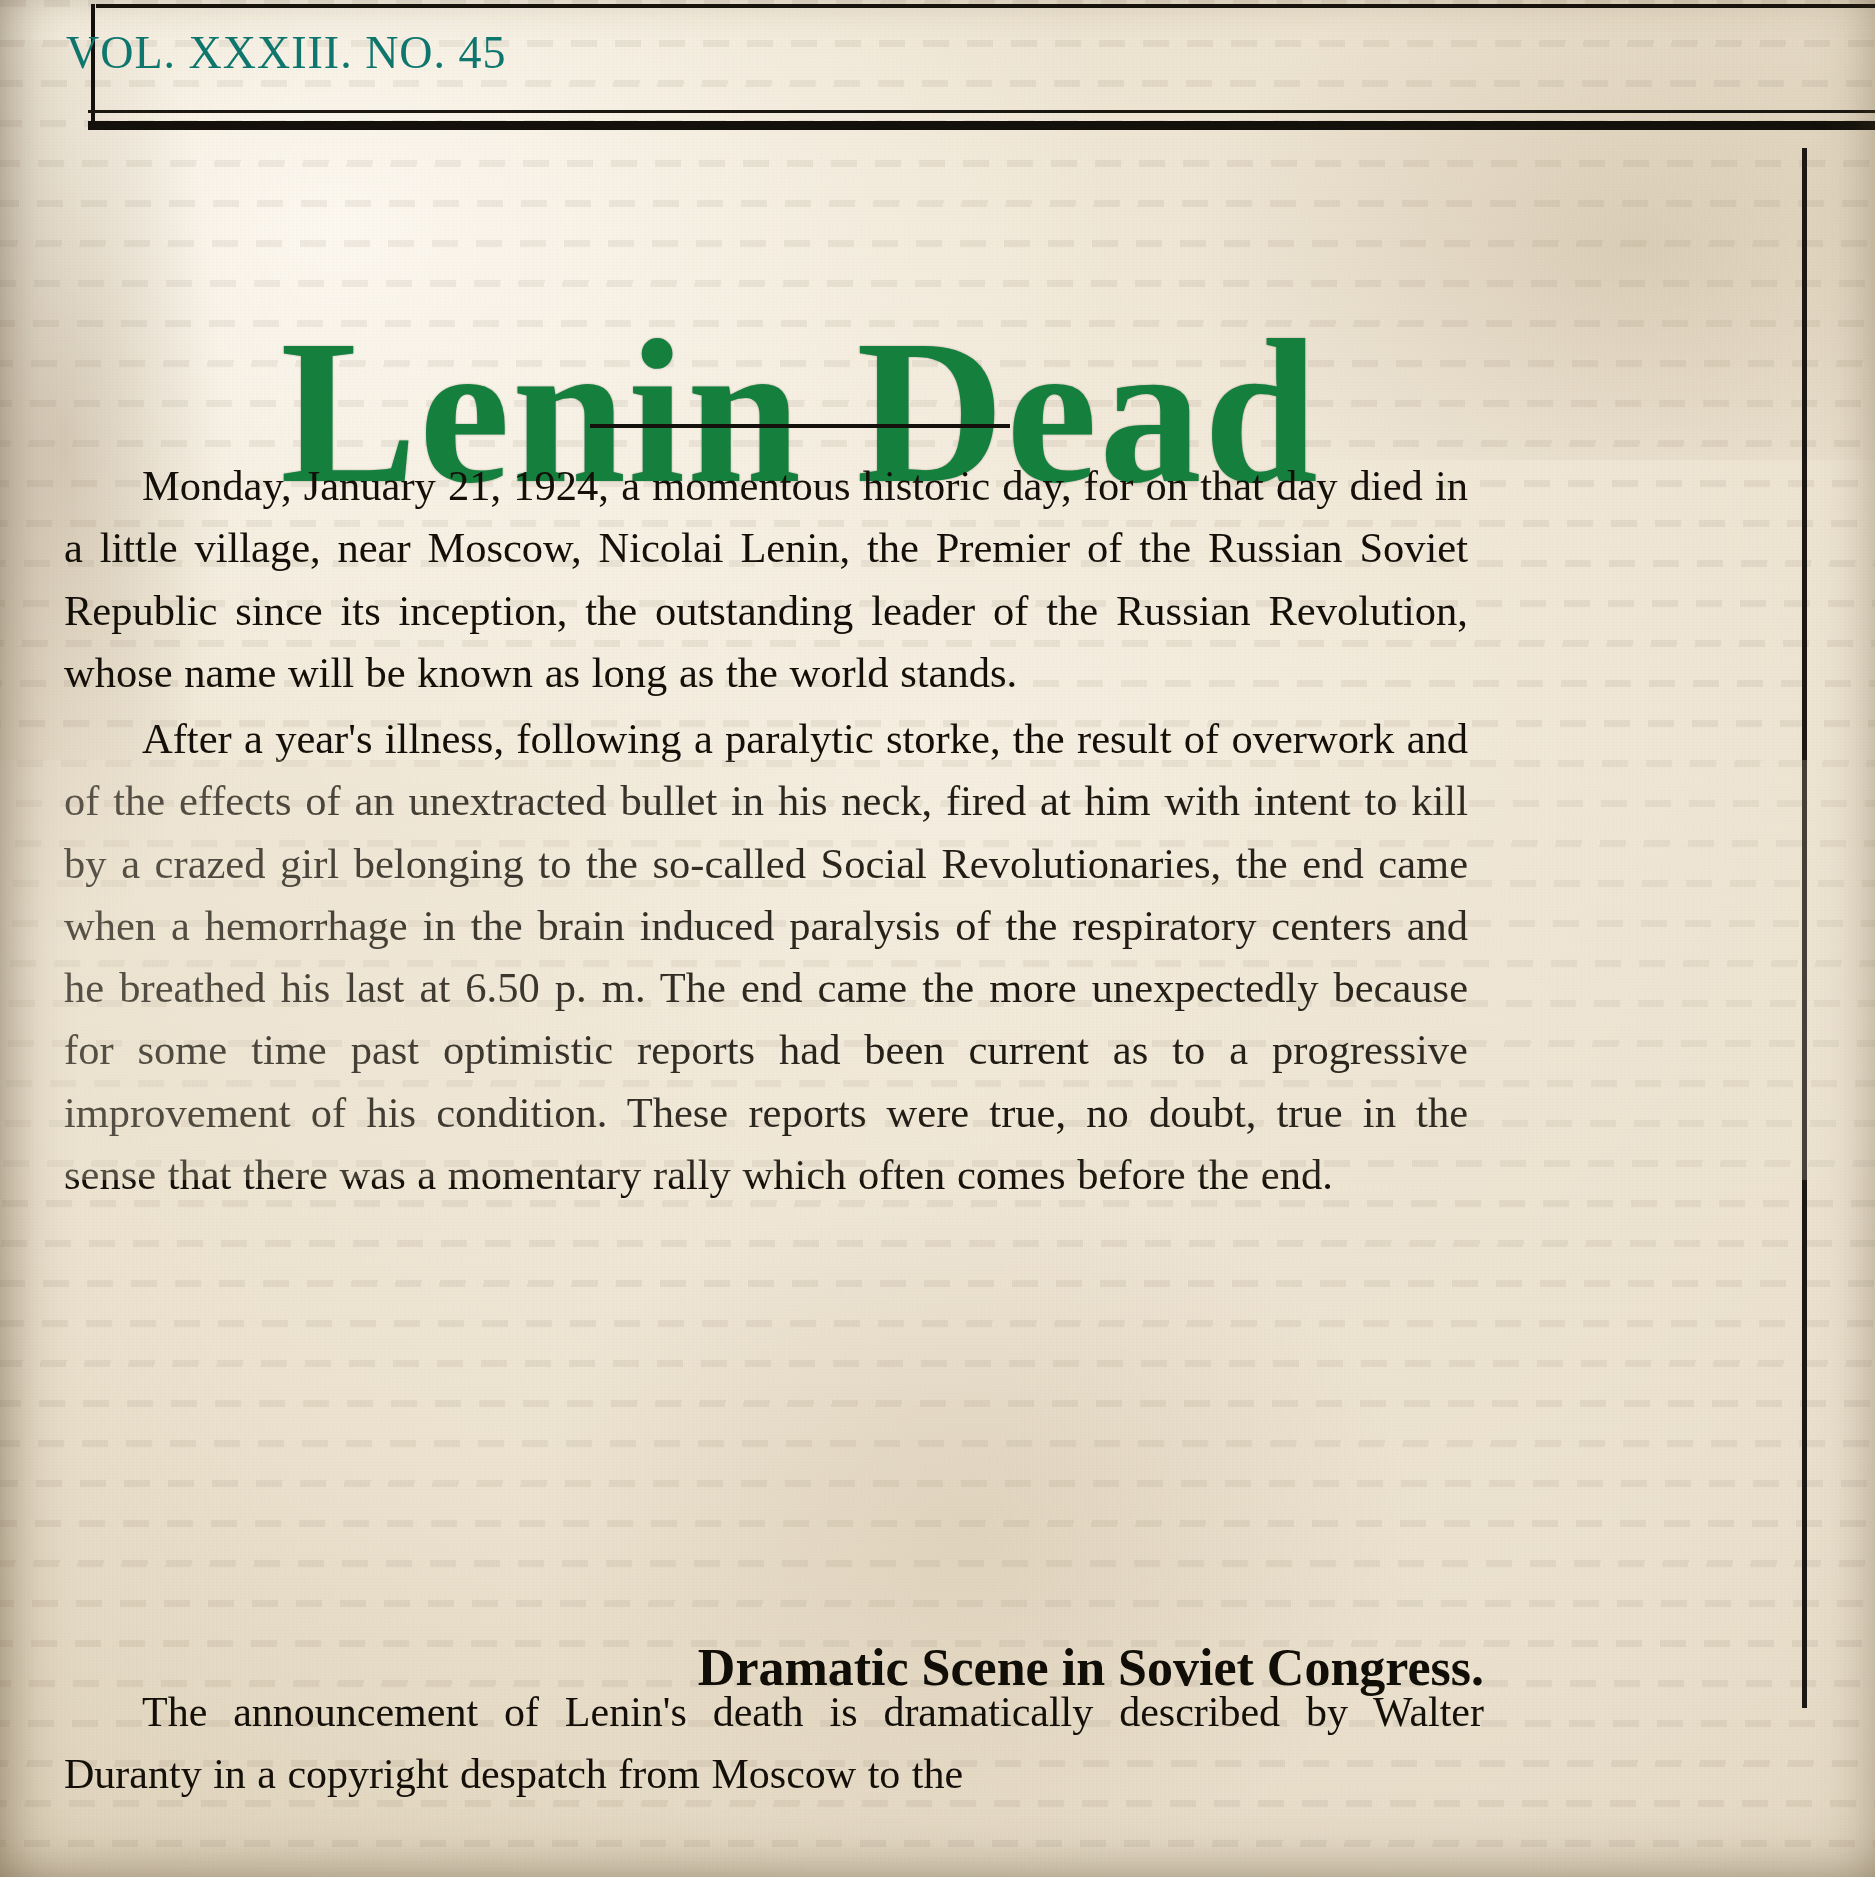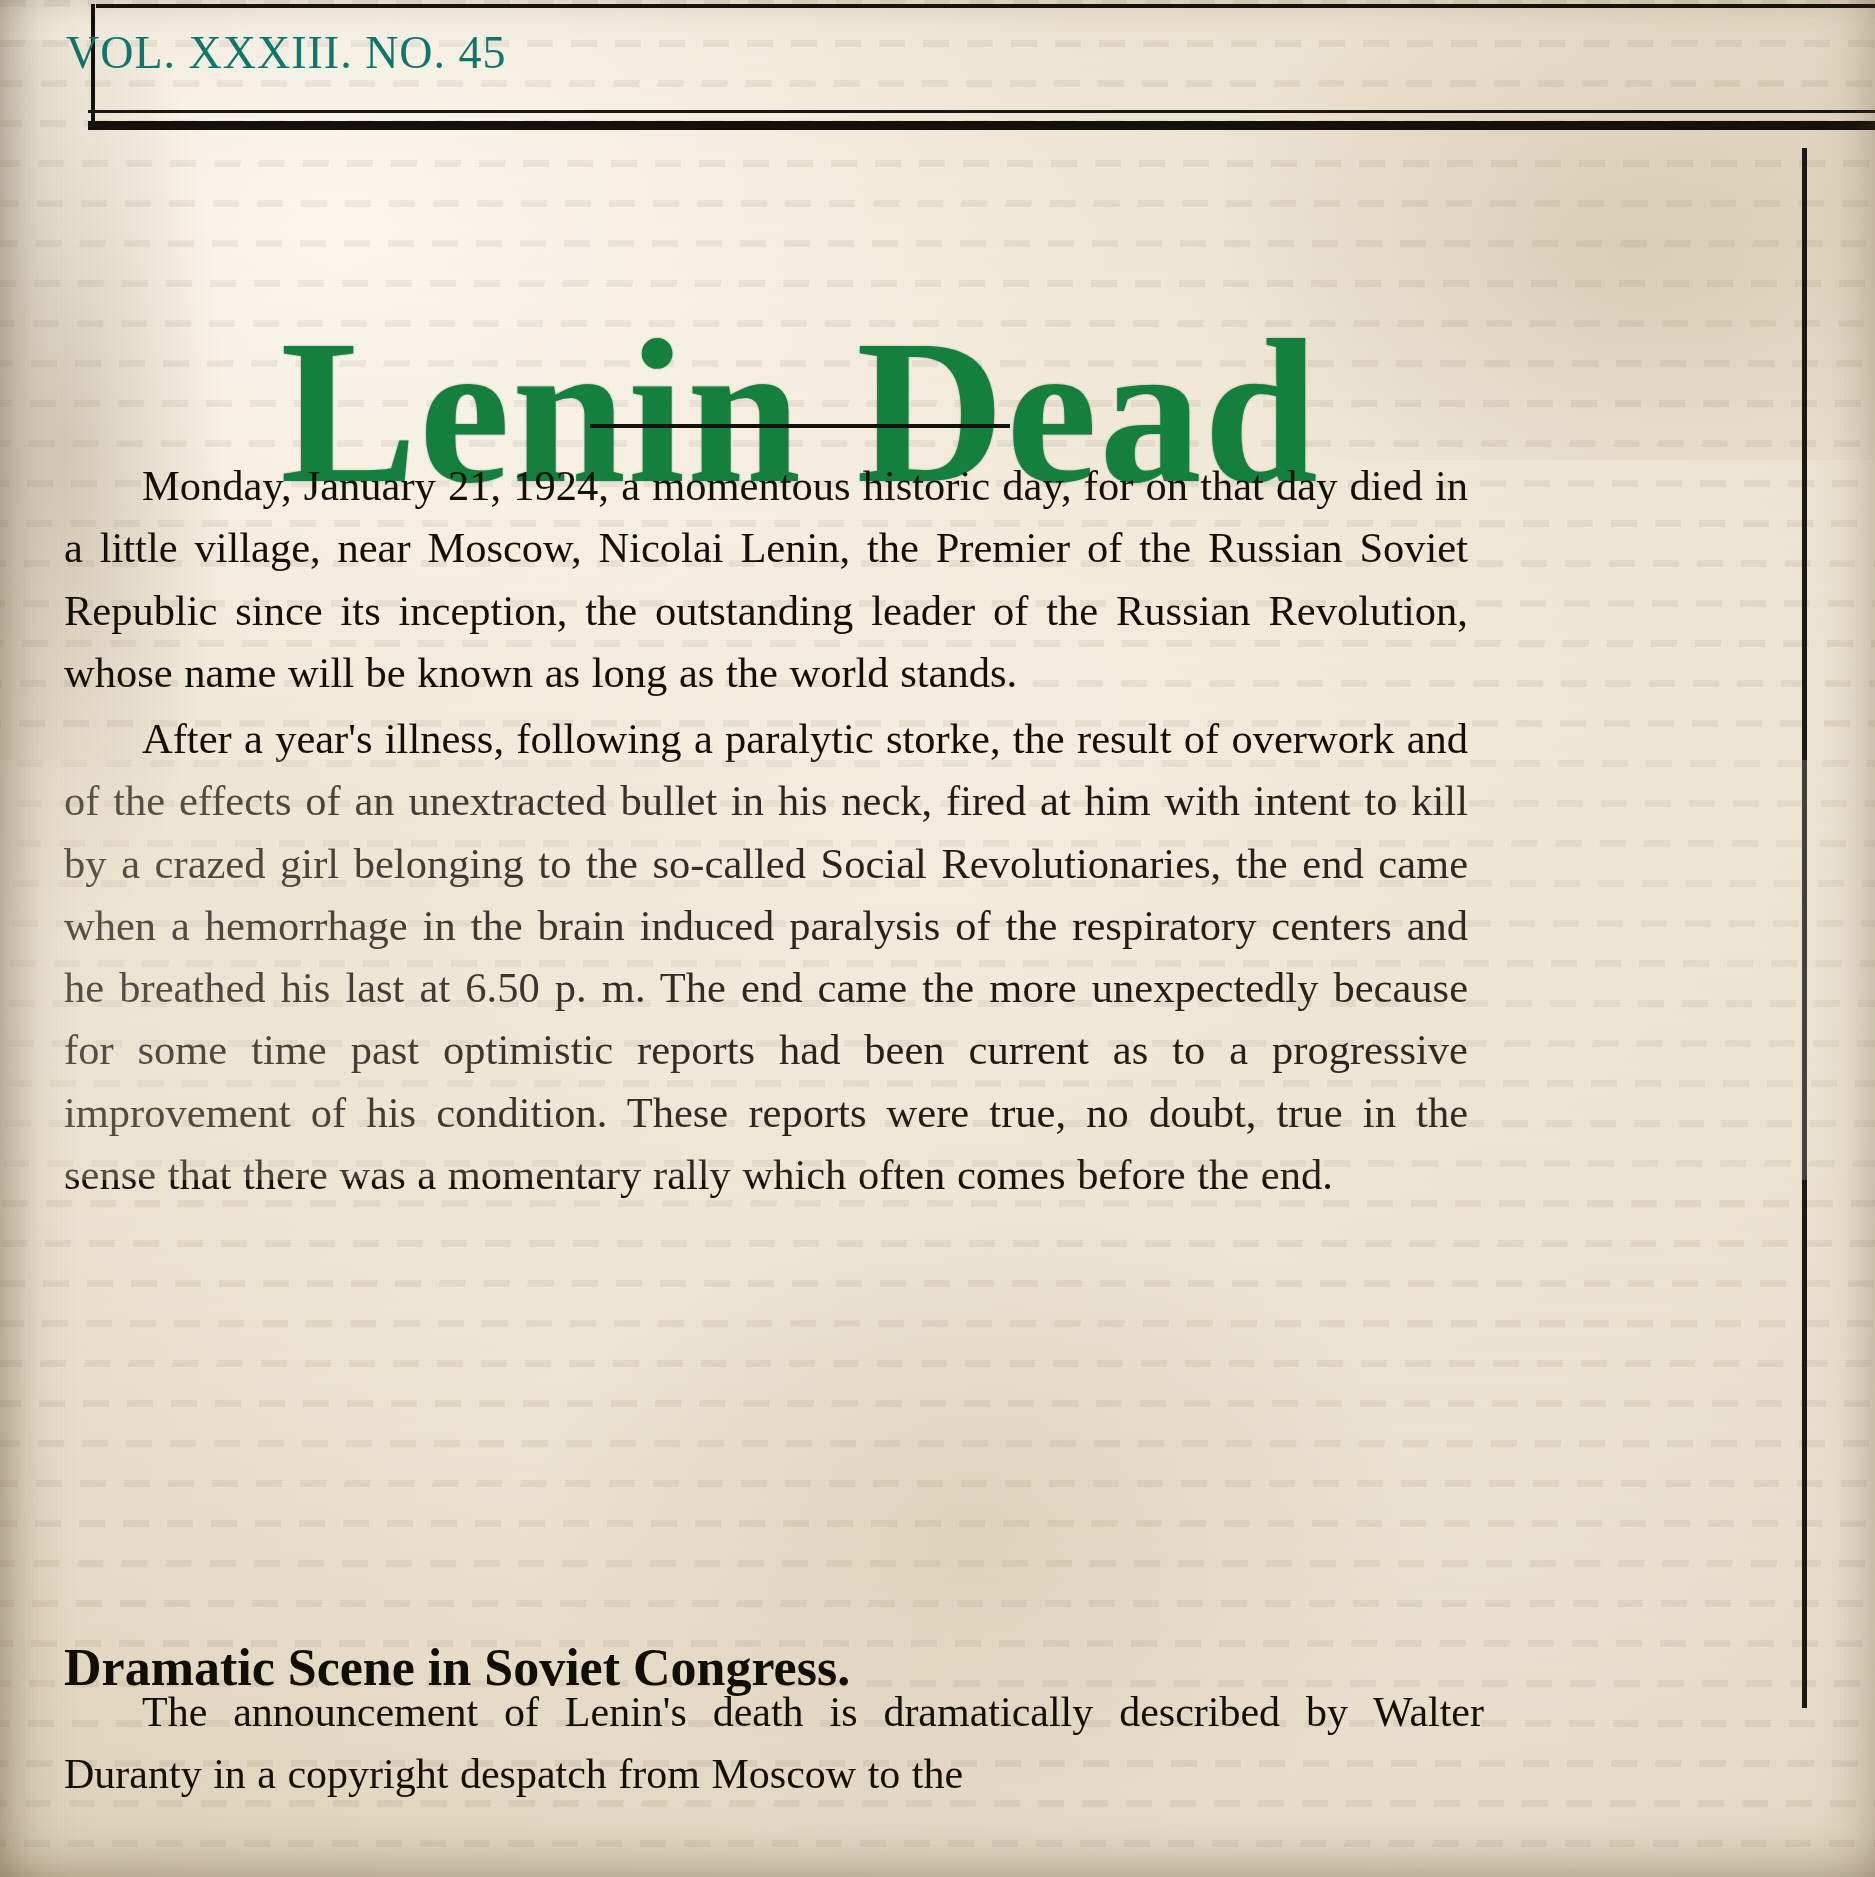--- a/index.html
+++ b/index.html
@@ -143,21 +143,21 @@
   }
   .article p {
     margin: 0 16px 4px 0;
     text-indent: 78px;
     word-spacing: 1px;
   }
   .subhead {
     position: absolute;
     left: 64px; top: 1595px;
     width: 1420px;
-    text-align: left;
+    text-align: right;
     font-size: 52px;
     font-weight: bold;
     color: #110e08;
     font-family: "Liberation Serif", serif;
   }
   .article2 {
     position: absolute;
     left: 64px; top: 1682px;
     width: 1420px;
     color: #141009;

